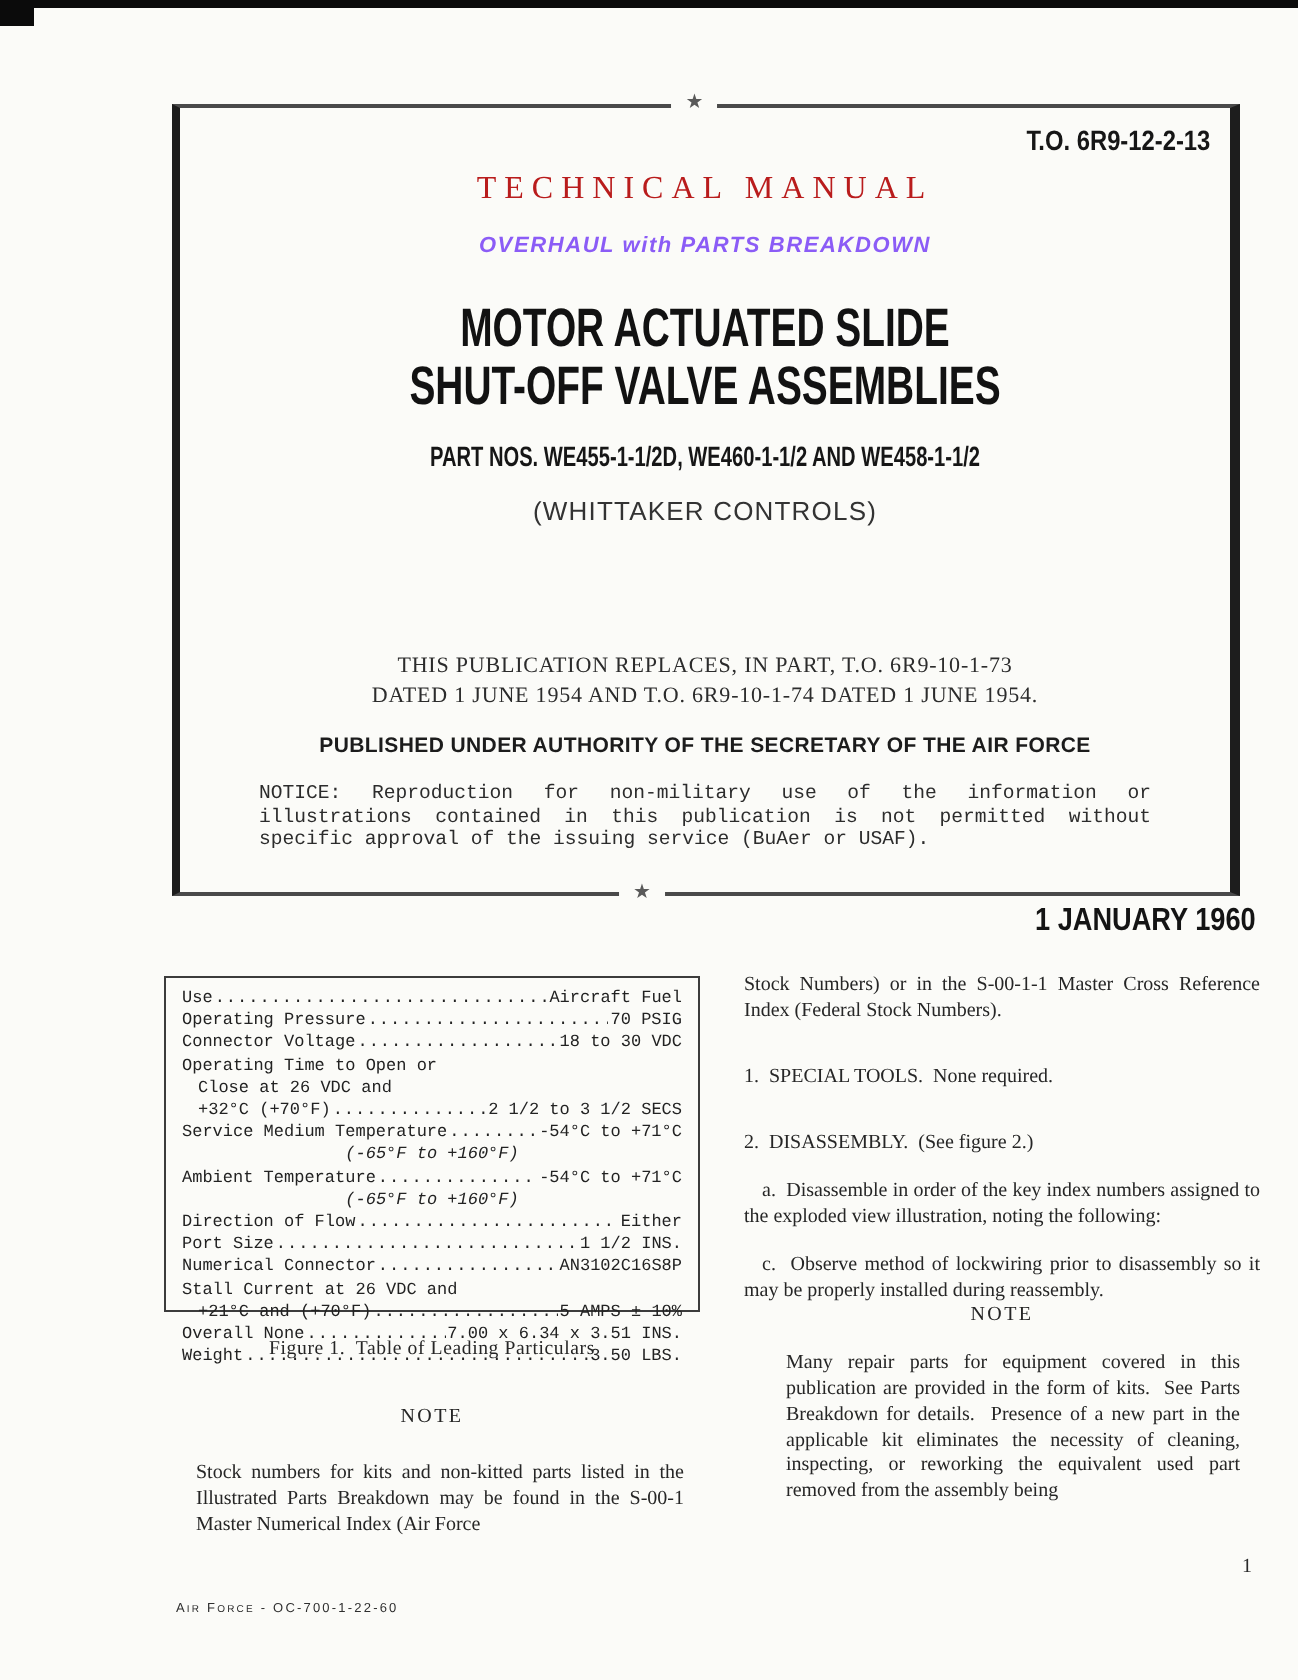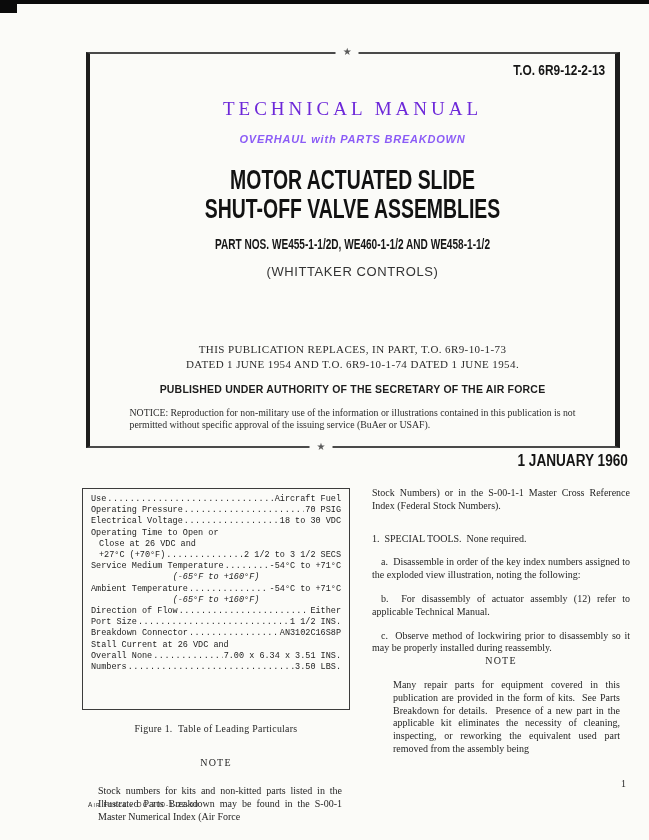--- a/index.html
+++ b/index.html
@@ -36,22 +36,22 @@
   .star-bottom{bottom:-6px;left:44%;transform:translateX(-50%);}
 
   .to-number{
     position:absolute;top:8px;right:10px;
     font-family:"Liberation Sans","DejaVu Sans",sans-serif;
     font-weight:700;font-size:14px;color:#161616;
     transform:scaleX(.85);transform-origin:right center;
     letter-spacing:0;white-space:nowrap;
   }
   .doc-type{
-    margin-top:44px;
-    font-size:19px;letter-spacing:4px;color:#6d28d9;
+    margin-top:32px;
+    font-size:16px;letter-spacing:4px;color:#b91c1c;
   }
   .subtitle{
     margin-top:13px;
     font-family:"Liberation Sans","DejaVu Sans",sans-serif;
     font-weight:700;font-style:italic;font-size:11px;
     letter-spacing:.8px;color:#8b5cf6;
   }
   .big-title{
     margin-top:21px;
     font-family:"Liberation Sans","DejaVu Sans",sans-serif;
@@ -76,42 +76,42 @@
     margin-top:63px;
     font-size:11px;line-height:15px;letter-spacing:.4px;color:#2c2c2c;
   }
   .authority{
     margin-top:11px;
     font-family:"Liberation Sans","DejaVu Sans",sans-serif;
     font-weight:700;font-size:10.5px;letter-spacing:.2px;color:#1c1c1c;
   }
   .notice{
     margin:12px auto 0;width:446px;
-    font-size:9.8px;line-height:11.5px;text-align:justify;color:#2c2c2c;
+    font-size:9.8px;line-height:11.5px;text-align:justify;color:#2c2c2c;font-family:Liberation Mono, monospace;
   }
 
   .issue-date{
     position:absolute;top:452px;right:21px;
     font-family:"Liberation Sans","DejaVu Sans",sans-serif;
     font-weight:700;font-size:16px;color:#141414;
     transform:scaleX(.85);transform-origin:right center;
     white-space:nowrap;
   }
 
   
   .col-left{position:absolute;left:82px;top:488px;width:268px;}
   .col-right{position:absolute;left:372px;top:487px;width:258px;
     font-size:10px;line-height:12.8px;color:#262626;}
 
   .fig-box{
     border:1.5px solid #3c3c3c;
     padding:5px 8px 4px 8px;
     font-family:"Liberation Mono","DejaVu Sans Mono",monospace;
     font-size:8.5px;line-height:11.2px;color:#222;
-    box-sizing:border-box;height:222px;
+    box-sizing:border-box;height:168px;
   }
   .row{display:flex;align-items:baseline;white-space:nowrap;}
   .row .lbl{flex:none;}
   .row .dots{flex:1;overflow:hidden;margin:0 1px;}
   .row .dots::after{content:"....................................................................";letter-spacing:.5px;}
   .row .val{flex:none;}
   .row.right{justify-content:center;font-style:italic;}
   .row .ind{padding-left:8px;display:inline-block;}
 
   .fig-caption{
@@ -185,32 +185,32 @@
           <span class="lbl">Use</span>
           <span class="dots"></span>
           <span class="val">Aircraft Fuel</span>
         </div>
       <div class="row">
           <span class="lbl">Operating Pressure</span>
           <span class="dots"></span>
           <span class="val">70 PSIG</span>
         </div>
       <div class="row">
-          <span class="lbl">Electrical Voltage</span>
+          <span class="lbl">Connector Voltage</span>
           <span class="dots"></span>
           <span class="val">18 to 30 VDC</span>
         </div>
       <div class="row">
           <span class="lbl">Operating Time to Open or</span>
         </div>
       <div class="row">
           <span class="lbl ind">Close at 26 VDC and</span>
         </div>
       <div class="row">
-          <span class="lbl ind">+27°C (+70°F)</span>
+          <span class="lbl ind">+32°C (+70°F)</span>
           <span class="dots"></span>
           <span class="val">2 1/2 to 3 1/2 SECS</span>
         </div>
       <div class="row">
           <span class="lbl">Service Medium Temperature</span>
           <span class="dots"></span>
           <span class="val">-54°C to +71°C</span>
         </div>
       <div class="row right">
           <span class="val">(-65°F to +160°F)</span>
@@ -227,48 +227,53 @@
           <span class="lbl">Direction of Flow</span>
           <span class="dots"></span>
           <span class="val">Either</span>
         </div>
       <div class="row">
           <span class="lbl">Port Size</span>
           <span class="dots"></span>
           <span class="val">1 1/2 INS.</span>
         </div>
       <div class="row">
-          <span class="lbl">Breakdown Connector</span>
+          <span class="lbl">Numerical Connector</span>
           <span class="dots"></span>
           <span class="val">AN3102C16S8P</span>
         </div>
       <div class="row">
           <span class="lbl">Stall Current at 26 VDC and</span>
         </div>
       <div class="row">
+          <span class="lbl ind">+21°C and (+70°F)</span>
+          <span class="dots"></span>
+          <span class="val">5 AMPS ± 10%</span>
+        </div>
+      <div class="row">
           <span class="lbl">Overall None</span>
           <span class="dots"></span>
           <span class="val">7.00 x 6.34 x 3.51 INS.</span>
         </div>
       <div class="row">
-          <span class="lbl">Numbers</span>
+          <span class="lbl">Weight</span>
           <span class="dots"></span>
           <span class="val">3.50 LBS.</span>
         </div>
     </div>
     <div class="fig-caption">Figure 1.  Table of Leading Particulars</div>
     <div class="note-head">NOTE</div>
     <div class="left-note">Stock numbers for kits and non-kitted parts listed in the Illustrated Parts Breakdown may be found in the S-00-1 Master Numerical Index (Air Force</div>
   </div>
 
   <div class="col-right">
     <p class="rc-para1">Stock Numbers) or in the S-00-1-1 Master Cross Reference Index (Federal Stock Numbers).</p>
     <p class="rc-sec1">1.  SPECIAL TOOLS.  None required.</p>
+    <p class="rc-sec2">2.  DISASSEMBLY.  (See figure 2.)</p>
     <p class="rc-a">a.  Disassemble in order of the key index numbers assigned to the exploded view illustration, noting the following:</p>
-    <p class="rc-b">b.  For disassembly of actuator assembly (12) refer to applicable Technical Manual.</p>
     <p class="rc-c">c.  Observe method of lockwiring prior to disassembly so it may be properly installed during reassembly.</p>
     <p class="rc-note-head">NOTE</p>
     <p class="rc-note">Many repair parts for equipment covered in this publication are provided in the form of kits.  See Parts Breakdown for details.  Presence of a new part in the applicable kit eliminates the necessity of cleaning, inspecting, or reworking the equivalent used part removed from the assembly being</p>
   </div>
 
   <div class="page-number">1</div>
   <div class="footer-code">Air Force - OC-700-1-22-60</div>
 
 </div>
 

